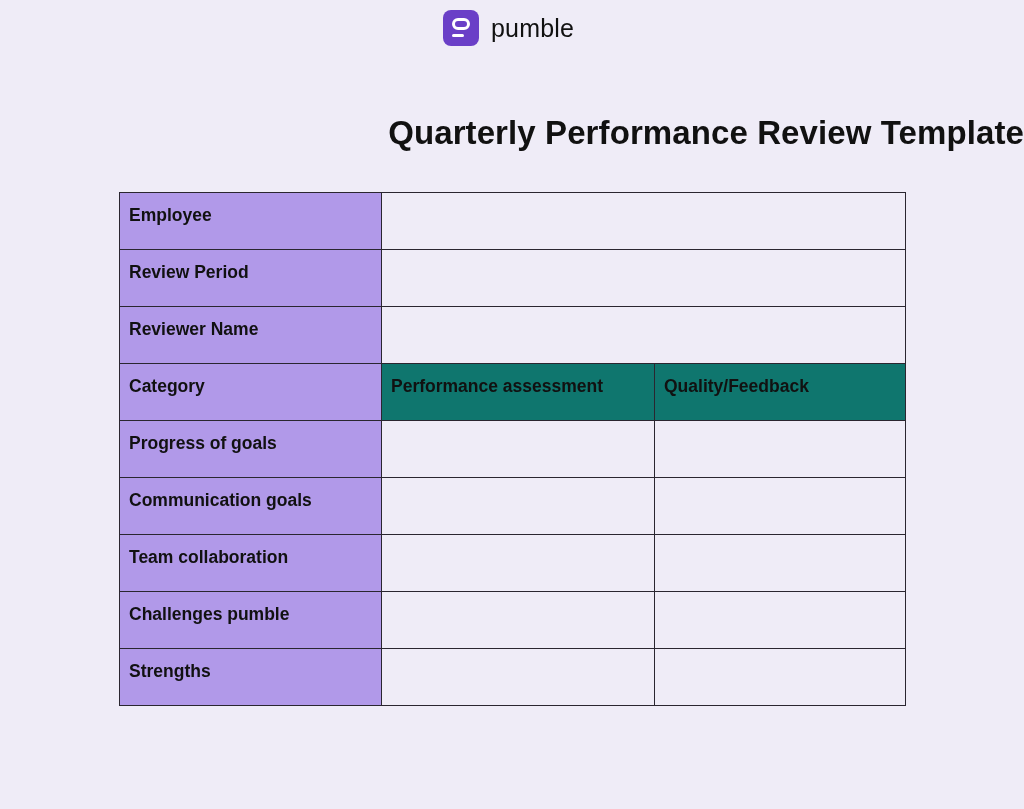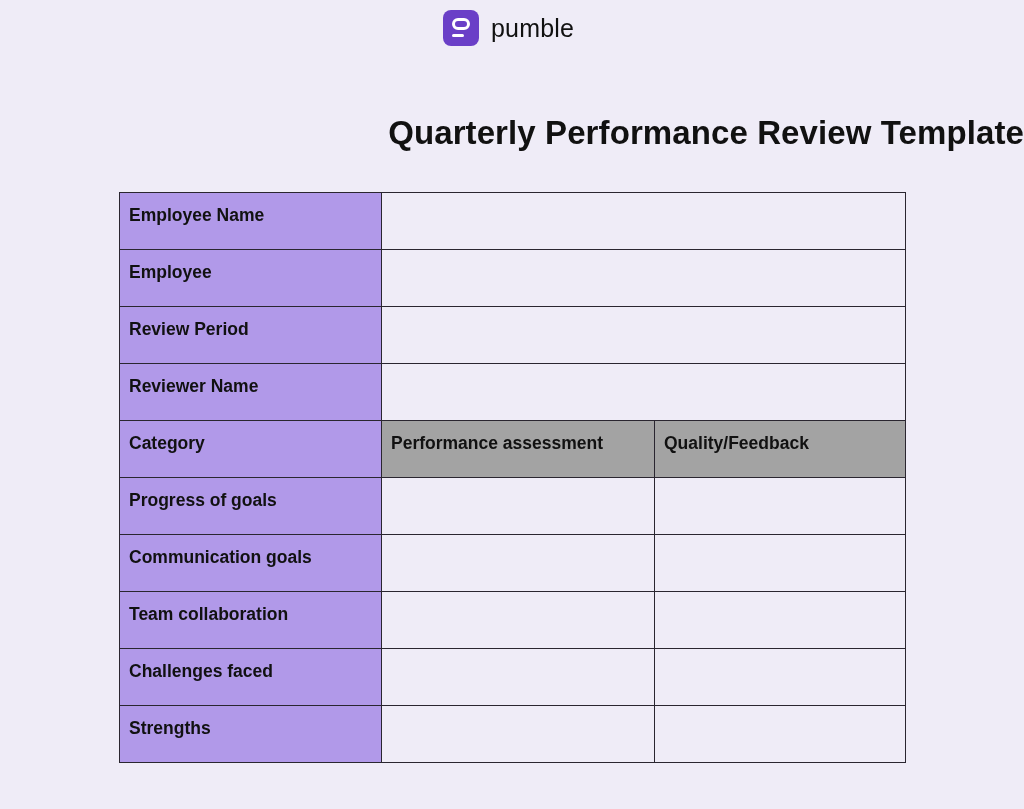--- a/index.html
+++ b/index.html
@@ -34,42 +34,38 @@
     table {
       position: absolute; top: 192px; left: 119px;
       border-collapse: collapse; width: 787px;
     }
     td {
       border: 1.5px solid #2a2630; height: 57px; padding: 12px 9px 0 9px;
       vertical-align: top; font-size: 17.5px; font-weight: 700; box-sizing: border-box;
       background: #efecf7;
     }
     td.label { background: #b199e9; width: 262px; }
-    td.head { background: #a3a3a3; }
+    td.head { background: #0f766e; }
     td.c2 { width: 273px; }
   </style>
 </head>
 <body>
 
 <div class="logo">
   <div class="logo-mark">
     <div class="ring"></div>
       <div class="bar"></div>
   </div>
   <span class="logo-text">pumble</span>
 </div>
 
 <h1>Quarterly Performance Review Template</h1>
 
 <table>
   <tbody>
-      <tr>
-    <td class="label">Employee Name</td>
-    <td colspan="2"></td>
-  </tr>
   <tr>
     <td class="label">Employee</td>
     <td colspan="2"></td>
   </tr>
   <tr>
     <td class="label">Review Period</td>
     <td colspan="2"></td>
   </tr>
   <tr>
     <td class="label">Reviewer Name</td>
@@ -89,21 +85,21 @@
     <td class="label">Communication goals</td>
     <td class="c2"></td>
     <td></td>
   </tr>
   <tr>
     <td class="label">Team collaboration</td>
     <td class="c2"></td>
     <td></td>
   </tr>
   <tr>
-    <td class="label">Challenges faced</td>
+    <td class="label">Challenges pumble</td>
     <td class="c2"></td>
     <td></td>
   </tr>
   <tr>
     <td class="label">Strengths</td>
     <td class="c2"></td>
     <td></td>
   </tr>
 </tbody>
   </table>

